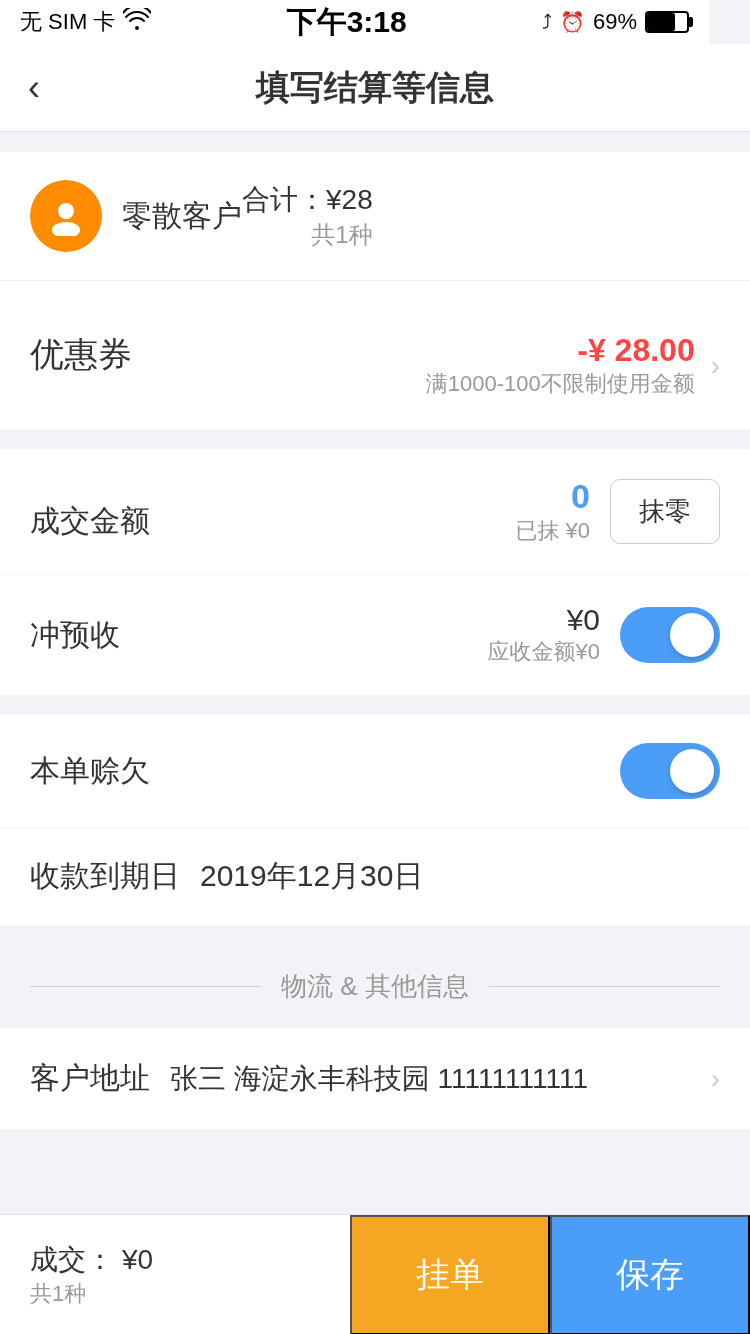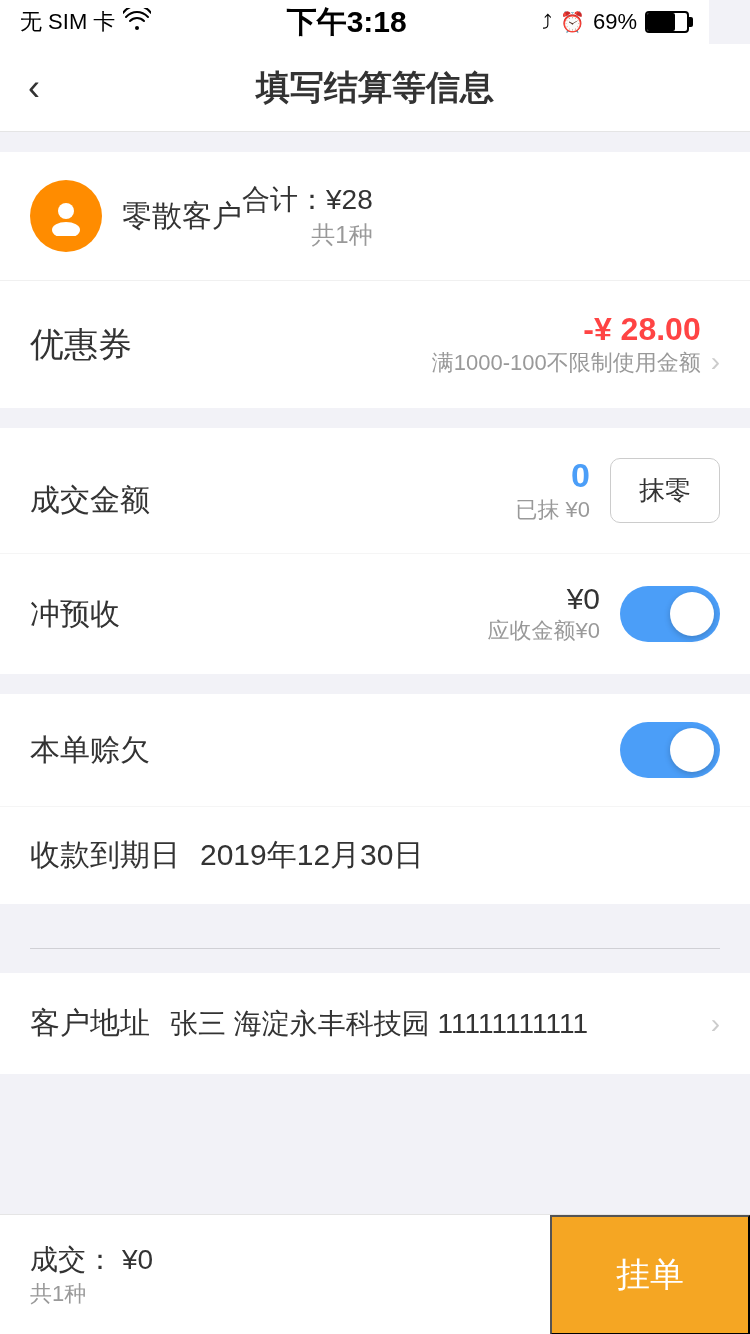--- a/index.html
+++ b/index.html
@@ -89,21 +89,21 @@
     
     .coupon-row {
       display: flex;
       align-items: center;
       justify-content: space-between;
       padding: 30px 30px;
       background: #fff;
       border-top: 1px solid #f0f0f0;
     }
     .coupon-label { font-size: 34px; color: #333; }
-    .coupon-right { display: flex; align-items: flex-end; gap: 10px; }
+    .coupon-right { display: flex; align-items: center; gap: 16px; margin-top: 21px; }
     .coupon-value { text-align: right; }
     .coupon-amount { font-size: 32px; color: #ff4444; font-weight: 600; }
     .coupon-desc { font-size: 22px; color: #999; }
     .chevron { font-size: 28px; color: #ccc; }
 
     
     .amount-section { background: #fff; margin-bottom: 20px; }
 
     .amount-row {
       display: flex;
@@ -324,20 +324,21 @@
       <div class="toggle"></div>
     </div>
     <div class="due-date-row">
       <div class="due-date-label">收款到期日</div>
       <div class="due-date-value">2019年12月30日</div>
     </div>
   </div>
 
   <div style="background:#f2f2f7; padding: 24px 30px; display:flex; align-items:center;">
     <div style="flex:1; height:1px; background:#d0d0d5;"></div>
+    <div style="padding:0 20px; font-size:26px; color:#999;">物流 &amp; 其他信息</div>
     <div style="flex:1; height:1px; background:#d0d0d5;"></div>
   </div>
 
   <div class="address-section">
     <div class="address-row">
       <div class="address-label">客户地址</div>
       <div class="address-value">张三 海淀永丰科技园 11111111111</div>
       <div class="address-chevron">›</div>
     </div>
   </div>
@@ -346,13 +347,14 @@
 
 <div class="bottom-bar">
   <div class="bottom-summary">
     <div style="display:flex; align-items:baseline; gap:8px;">
       <span class="bottom-deal">成交：</span>
       <span class="bottom-deal-amount">¥0</span>
     </div>
     <div class="bottom-count">共1种</div>
   </div>
   <button class="bottom-btn btn-pending">挂单</button>
+  <button class="bottom-btn btn-save">保存</button>
 </div>
 
 </body></html>

